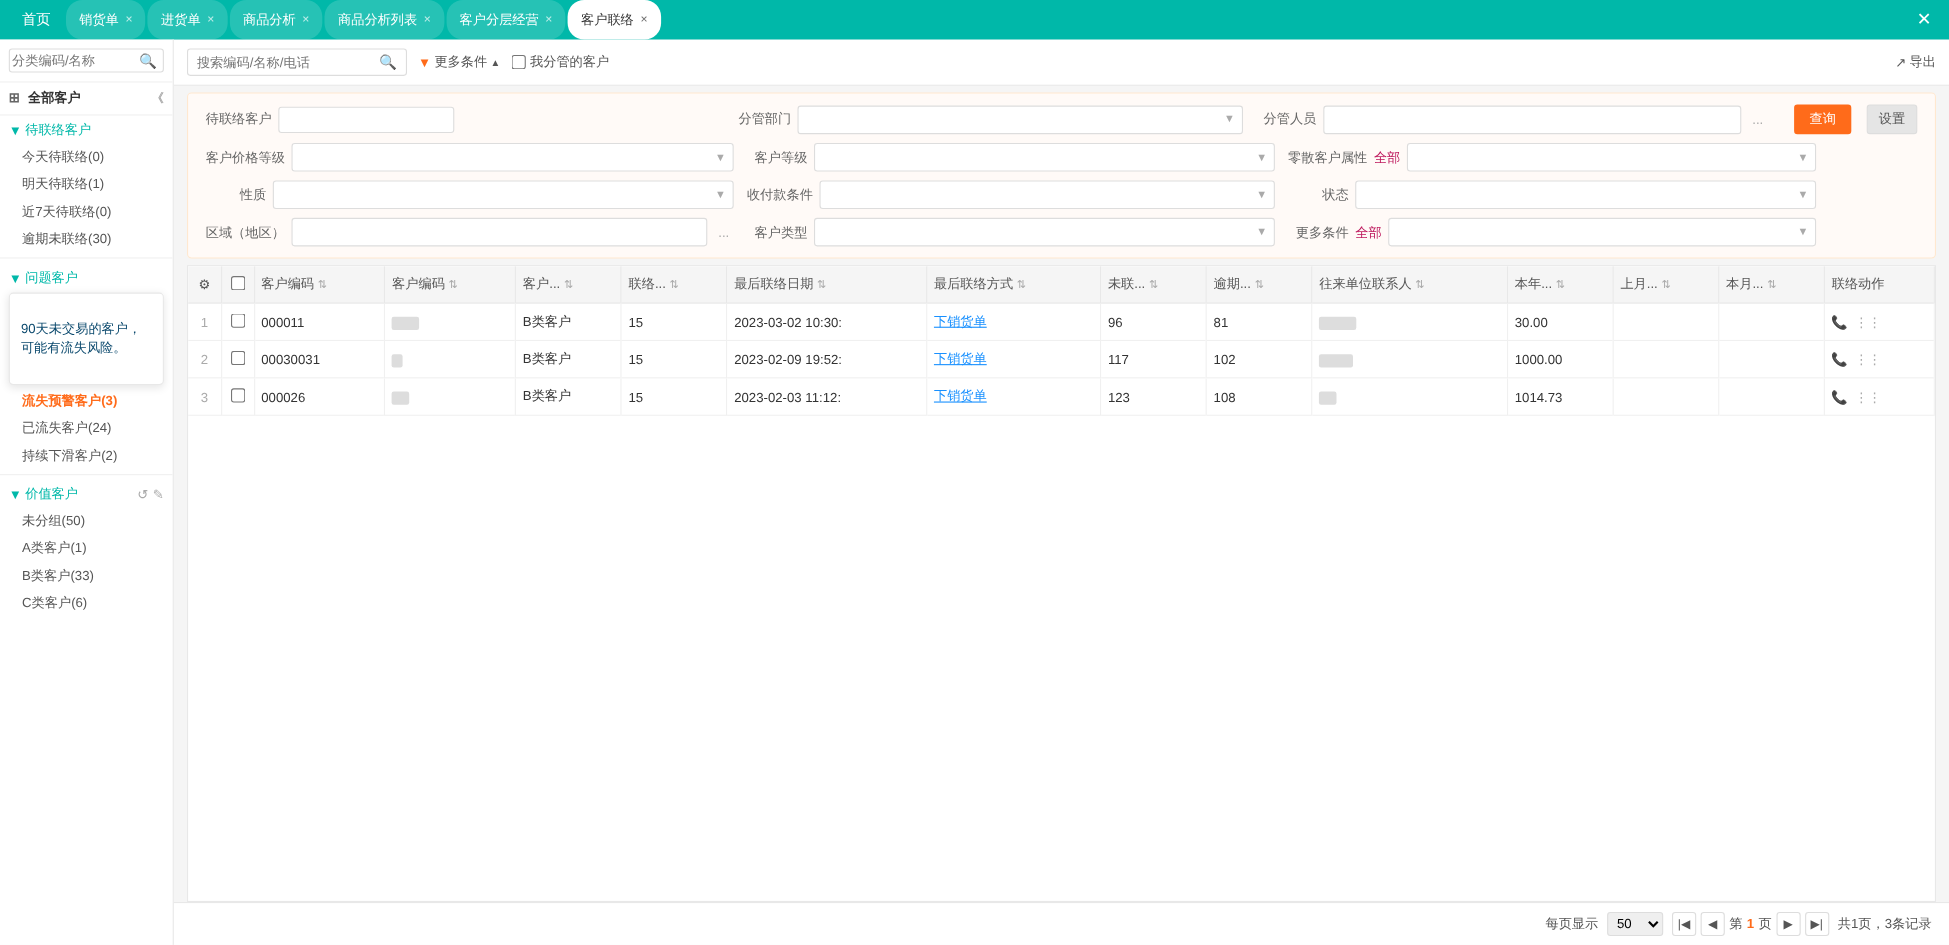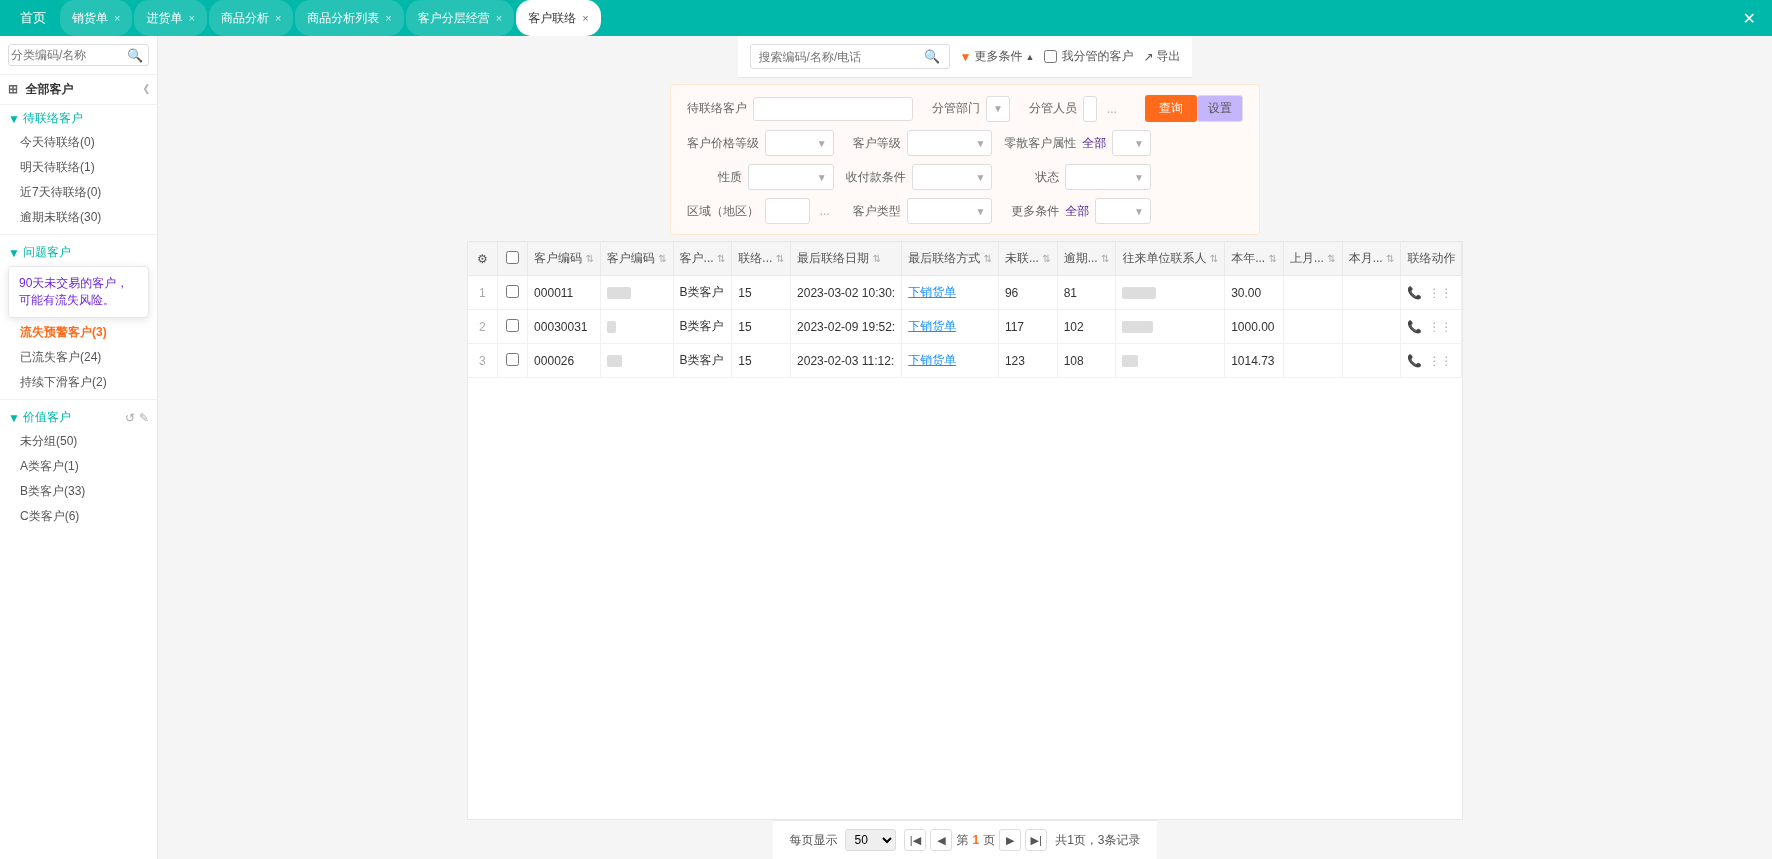--- a/index.html
+++ b/index.html
@@ -121,41 +121,40 @@
       font-size: 12px;
     }
     .sidebar-item.active {
       color: #ff6b1a;
       font-weight: bold;
     }
     .sidebar-tooltip {
       background: #fff;
       border: 1px solid #e8e8e8;
       border-radius: 4px;
-      padding: 8px 10px;
-      color: #6d28d9;
+      padding: 24px 10px;
+      color: #0c4a6e;
       font-size: 12px;
       margin: 2px 8px;
       box-shadow: 0 2px 8px rgba(0,0,0,0.1);
     }
     .sidebar-item-orange {
       color: #ff6b1a;
     }
     .sidebar-divider {
       border-bottom: 1px solid #f0f0f0;
       margin: 4px 0;
     }
 
     
     .content-area {
       flex: 1;
       display: flex;
       flex-direction: column;
       overflow: hidden;
-      align-items: center;
     }
 
     
     .search-bar {
       background: white;
       padding: 8px 12px;
       display: flex;
       align-items: center;
       border-bottom: 1px solid #e8e8e8;
       gap: 10px;
@@ -250,49 +249,49 @@
       display: flex;
       align-items: center;
       justify-content: space-between;
       cursor: pointer;
       min-height: 26px;
     }
     .filter-select .dropdown-arrow { color: #aaa; font-size: 10px; }
     .filter-actions {
       display: flex;
       align-items: center;
-      gap: 0;
+      gap: 14px;
       flex-shrink: 0;
       padding-left: 12px;
     }
     .btn-query {
       background: #ff6b1a;
       color: white;
       border: none;
       border-radius: 3px;
       padding: 5px 14px;
       cursor: pointer;
       font-size: 12px;
     }
     .btn-settings {
-      background: #c4b5fd;
+      background: #e5e5e5;
       color: #555;
       border: 1px solid #ddd;
       border-radius: 3px;
       padding: 4px 10px;
       cursor: pointer;
       font-size: 12px;
     }
     .filter-more-dots {
       color: #aaa;
       cursor: pointer;
       padding: 0 4px;
     }
     .filter-inline-label {
-      color: #4c1d95;
+      color: #be185d;
       font-size: 12px;
       white-space: nowrap;
     }
 
     
     .table-container {
       flex: 1;
       overflow: auto;
       background: white;
       margin: 0 12px;

